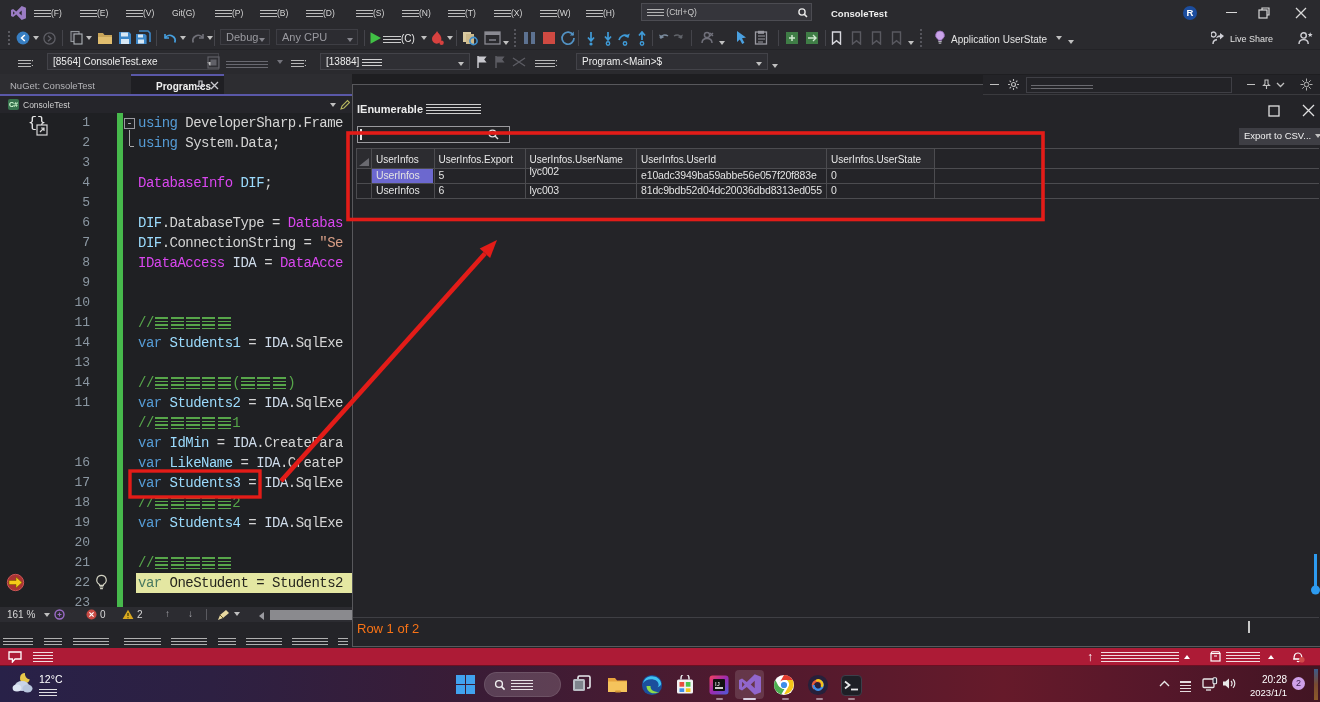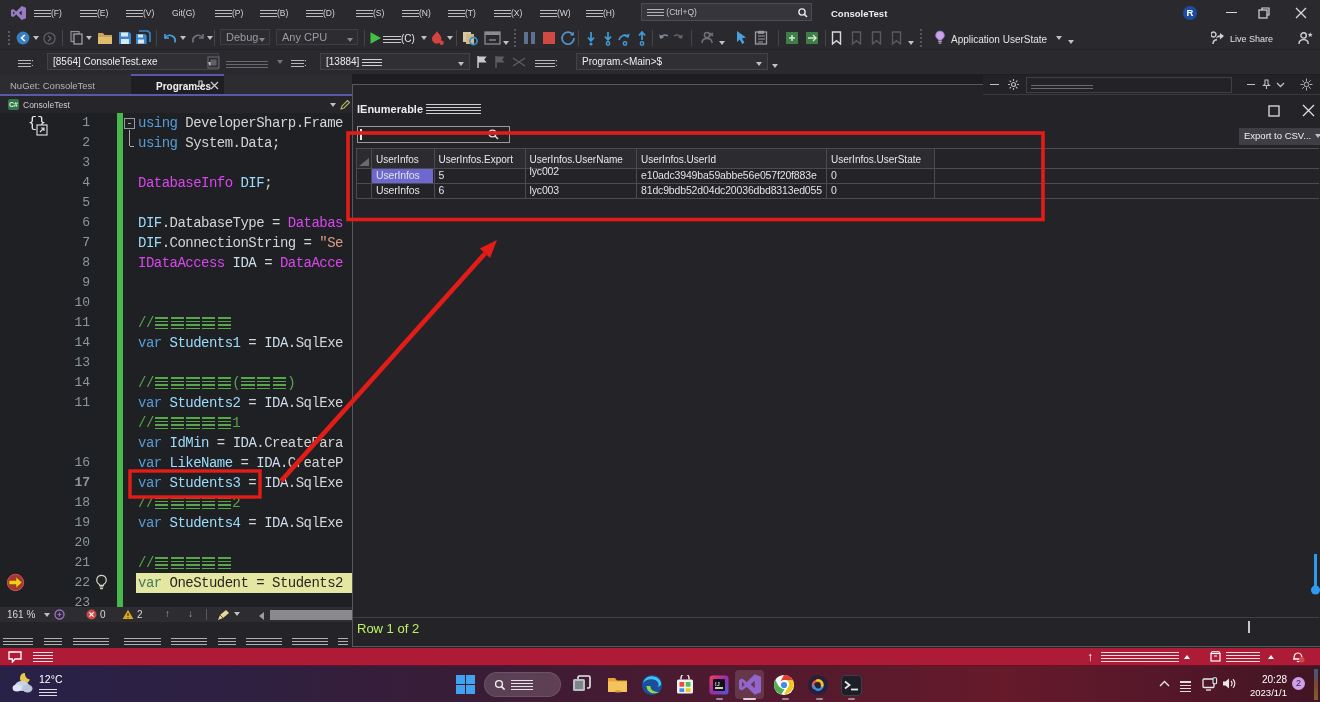--- a/index.html
+++ b/index.html
@@ -287,21 +287,21 @@
 <div style="height:20px;" class="mono">7</div>
 <div style="height:20px;" class="mono">8</div>
 <div style="height:20px;" class="mono">9</div>
 <div style="height:20px;" class="mono">10</div>
 <div style="height:20px;" class="mono">11</div>
 <div style="height:20px;" class="mono">14</div>
 <div style="height:20px;" class="mono">13</div>
 <div style="height:20px;" class="mono">14</div>
 <div style="height:20px;" class="mono">11</div>
 <div style="height:20px;margin-top:40px;" class="mono">16</div>
-<div style="height:20px;font-weight:bold;" class="mono">17</div>
+<div style="height:20px;" class="mono">17</div>
 <div style="height:20px;" class="mono">18</div>
 <div style="height:20px;" class="mono">19</div>
 <div style="height:20px;" class="mono">20</div>
 <div style="height:20px;" class="mono">21</div>
 <div style="height:20px;" class="mono">22</div>
 <div style="height:20px;" class="mono">23</div>
 <div style="height:20px;margin-top:12px;" class="mono">24</div>
 <div style="height:20px;" class="mono">25</div>
 </div>
 <span class="ab mono" style="left:28px;top:2px;color:#e8e8e8;font-size:15px">{}</span>
@@ -535,21 +535,21 @@
 <span class="ab" style="left:85.5px;top:84px;color:#e2e2e2;font-size:10.5px;letter-spacing:-0.15px">5</span>
 <span class="ab" style="left:176.5px;top:80px;color:#e2e2e2;font-size:10.5px;letter-spacing:-0.15px">lyc002</span>
 <span class="ab" style="left:288px;top:84px;color:#e2e2e2;font-size:10.5px;letter-spacing:-0.15px">e10adc3949ba59abbe56e057f20f883e</span>
 <span class="ab" style="left:478px;top:84px;color:#e2e2e2;font-size:10.5px;letter-spacing:-0.15px">0</span>
 <span class="ab" style="left:23px;top:99px;color:#e2e2e2;font-size:10.5px;letter-spacing:-0.15px">UserInfos</span>
 <span class="ab" style="left:85.5px;top:99px;color:#e2e2e2;font-size:10.5px;letter-spacing:-0.15px">6</span>
 <span class="ab" style="left:176.5px;top:99px;color:#e2e2e2;font-size:10.5px;letter-spacing:-0.15px">lyc003</span>
 <span class="ab" style="left:288px;top:99px;color:#e2e2e2;font-size:10.5px;letter-spacing:-0.15px">81dc9bdb52d04dc20036dbd8313ed055</span>
 <span class="ab" style="left:478px;top:99px;color:#e2e2e2;font-size:10.5px;letter-spacing:-0.15px">0</span>
 <div class="gridh" style="left:0;top:532px;width:966px;background:#3f3f44"></div>
-<span class="ab" style="left:4px;top:536px;color:#bef264;font-size:13px">Row 1 of 2</span>
+<span class="ab" style="left:4px;top:536px;color:#f97316;font-size:13px">Row 1 of 2</span>
 <div class="ab" style="left:895px;top:536px;width:1.5px;height:12px;background:#c8c8c8"></div>
 </div>
 <div class="ab" id="fstrip">
 <div class="ab" style="left:7px;top:9px;width:9px;height:1.3px;background:#c0c0c0"></div>
 <svg width="11" height="11" style="left:25px;top:4px" viewBox="0 0 11 11">
       <circle cx="5.5" cy="5.5" r="2" fill="none" stroke="#b8b8b8" stroke-width="1.2"></circle>
       <path d="M5.5 0v2M5.5 9v2M0 5.5h2M9 5.5h2M1.6 1.6l1.4 1.4M8 8l1.4 1.4M9.4 1.6 8 3M3 8l-1.4 1.4" stroke="#b8b8b8" stroke-width="1.1"></path>
     </svg>
 <div class="ab" style="left:43px;top:2px;width:206px;height:16px;border:1px solid #3f3f45;background:#232327;color:#9a9aa0;font-size:8px;line-height:15px;padding-left:4px"><i class="z" style="width:62px;height:6.5px;opacity:.6"></i></div>
 <div class="ab" style="left:264px;top:9px;width:8px;height:1.3px;background:#c0c0c0"></div>

